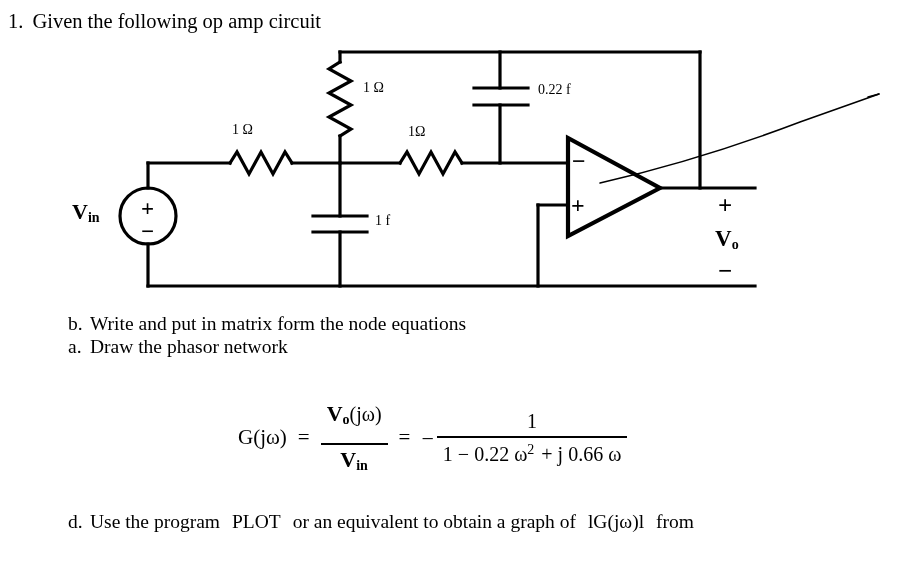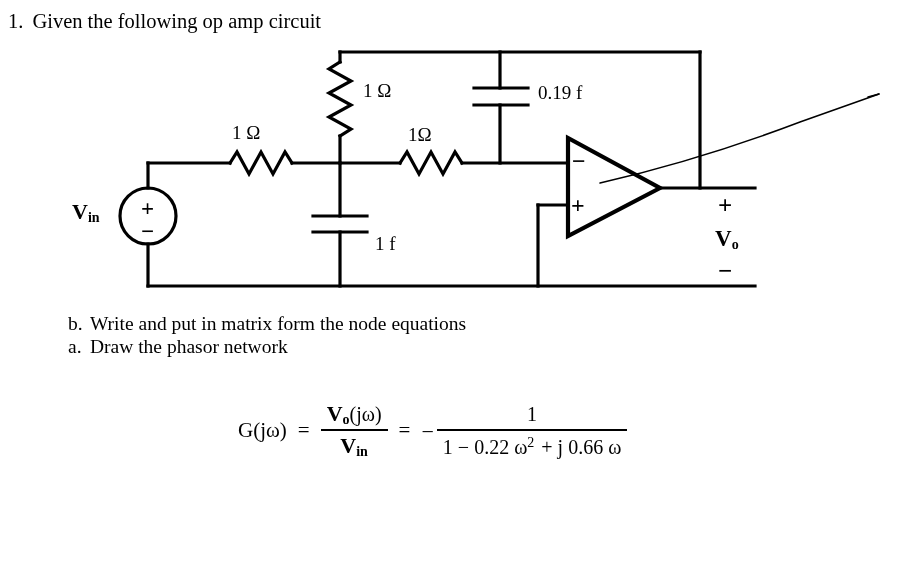--- a/index.html
+++ b/index.html
@@ -80,21 +80,21 @@
     margin: 0 11px;
     font-size: 21px;
   }
   .frac {
     display: inline-flex;
     flex-direction: column;
     align-items: center;
     justify-content: center;
   }
   .frac .top {
-    padding: 0 6px 1px 6px;
+    padding: 0 6px 15px 6px;
     white-space: nowrap;
   }
   .frac .bar {
     height: 2px;
     background: #000;
     width: 100%;
   }
   .frac .bot {
     padding: 2px 6px 0 6px;
     white-space: nowrap;
@@ -126,21 +126,21 @@
   
   .circuit {
     position: absolute;
     left: 0;
     top: 0;
     width: 903px;
     height: 320px;
   }
   .clab {
     position: absolute;
-    font-size: 19px;
+    font-size: 14px;
     white-space: nowrap;
   }
   .clab-big { font-size: 21px; font-weight: bold; }
 </style>
 </head>
 <body>
 
 <div class="page">
 
   <div class="prompt">
@@ -202,22 +202,22 @@
 
     
     <div class="clab" style="left:72px; top:199px; font-weight:bold; font-size:22px;">
       <span>V</span><sub class="small">in</sub>
     </div>
 
     
     <div class="clab" style="left:363px; top:80px;">1 Ω</div>
     <div class="clab" style="left:232px; top:122px;">1 Ω</div>
     <div class="clab" style="left:408px; top:124px;">1Ω</div>
-    <div class="clab" style="left:375px; top:213px;margin-top:20px;">1 f</div>
-    <div class="clab" style="left:538px; top:82px;">0.19 f</div>
+    <div class="clab" style="left:375px; top:213px;">1 f</div>
+    <div class="clab" style="left:538px; top:82px;">0.22 f</div>
 
     
     <div class="clab" style="left:572px; top:148px; font-size:24px; font-weight:bold;">−</div>
     <div class="clab" style="left:571px; top:192px; font-size:24px; font-weight:bold;">+</div>
 
     
     <div class="clab" style="left:718px; top:192px; font-size:25px; font-weight:bold;">+</div>
     <div class="clab" style="left:715px; top:226px; font-size:23px; font-weight:bold;">
       <span>V</span><sub class="small">o</sub>
     </div>
@@ -253,15 +253,18 @@
     <span class="frac frac2">
       <span class="top">1</span>
       <span class="bar"></span>
       <span class="bot">
         <span>1  −  0.22 ω</span><sup class="small">2</sup><span class="sp"></span><span>+  j 0.66 ω</span>
       </span>
     </span>
   </div>
 
   <div class="item-d">
+    <div class="line1">
+      <span class="mk">d.</span><span>Use the program</span><span class="sp2"></span><span>PLOT</span><span class="sp2"></span><span>or an equivalent to obtain a graph of</span><span class="sp2"></span><span>lG(jω)l</span><span class="sp2"></span><span>from</span>
+    </div>
   </div>
 
 </div>
 
 </body></html>

